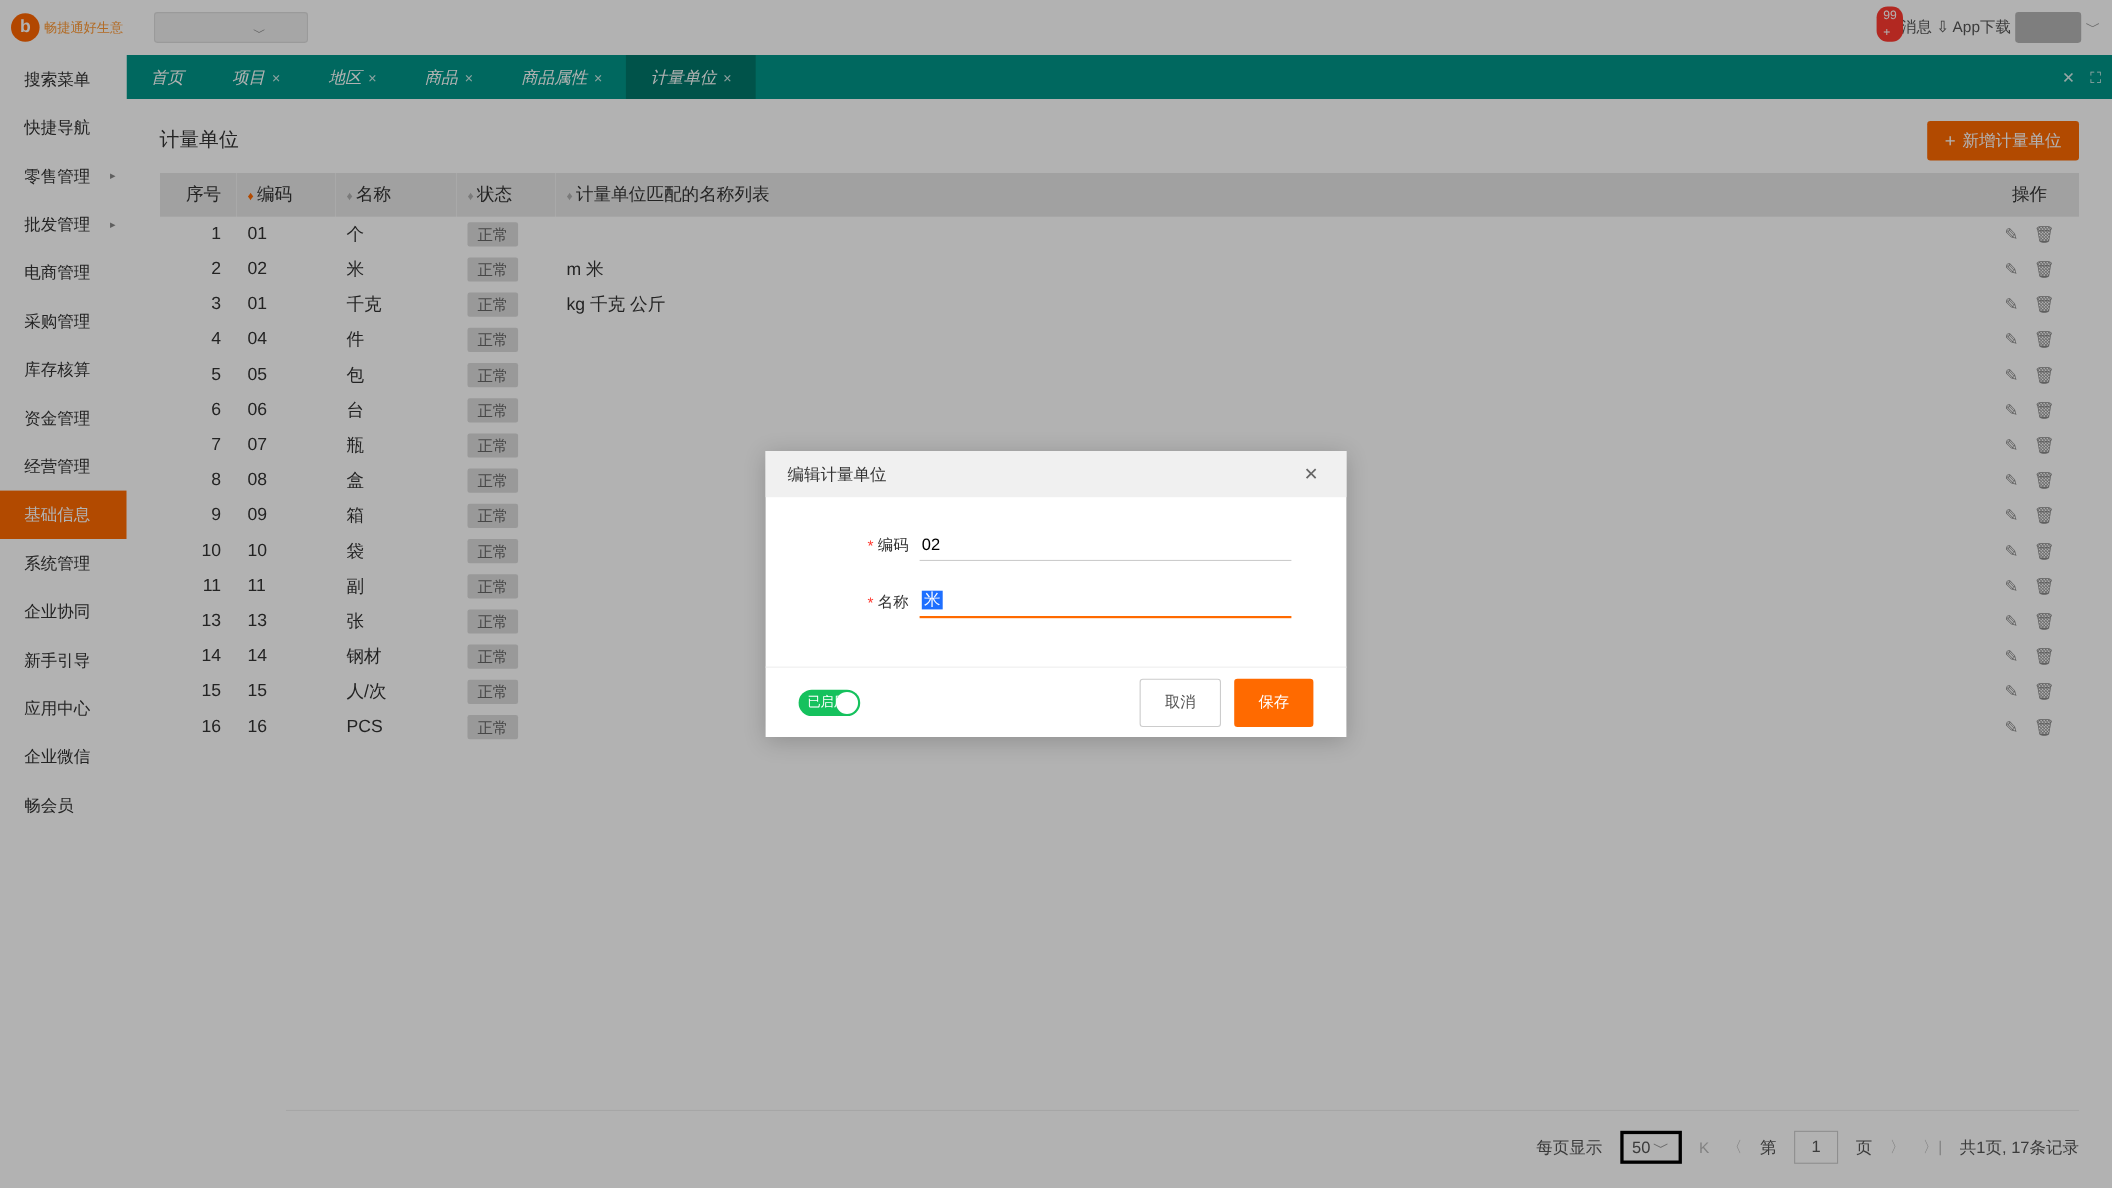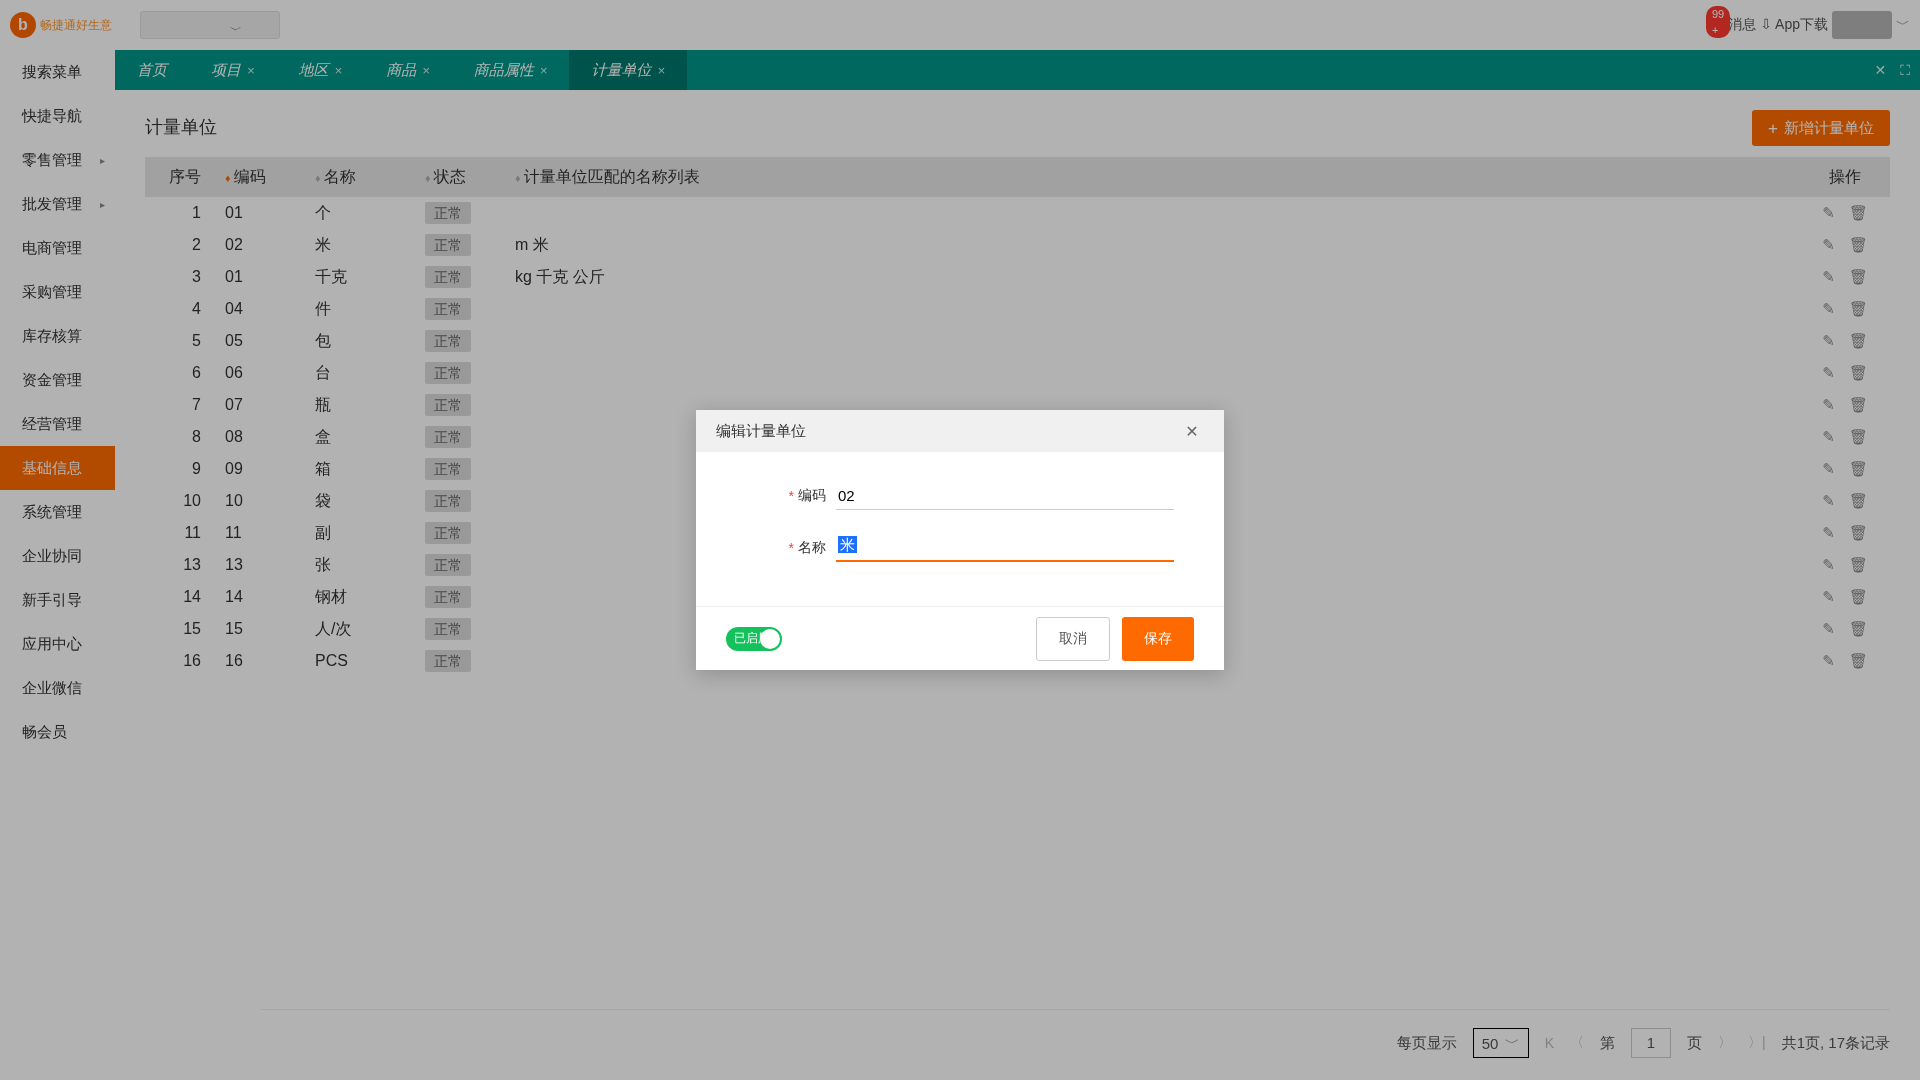--- a/index.html
+++ b/index.html
@@ -54,21 +54,21 @@
 .sort-caret { color:#ff6a00; font-size:11px; margin-right:3px;}
 .gray-caret { color:#b0b0b0; font-size:11px; margin-right:3px;}
 .tbl td { height: 32px; font-size: 16px; padding: 0 10px; border-bottom: 0; color:#333;}
 .tbl td.idx { text-align: right; padding-right: 14px; color:#333;}
 .status-pill { display:inline-block; background:#dcdcdc; color:#666; font-size:14px; padding: 0 9px; line-height:22px; border-radius:2px;}
 .row-ops { display:flex; gap:14px; justify-content:center; color:#888;}
 .row-ops span { cursor:pointer; font-size:15px;}
 
 
 .pager { position:absolute; bottom:22px; right:30px; display:flex; align-items:center; gap:16px; color:#555; font-size:15px;}
-.pager .sel { width:56px; height:30px; border:1px solid #000000; display:flex; align-items:center; justify-content:space-between; padding:0 8px; cursor:pointer;}
+.pager .sel { width:56px; height:30px; border:3px solid #000000; display:flex; align-items:center; justify-content:space-between; padding:0 8px; cursor:pointer;}
 .pager .navbtn { color:#bbb; cursor:pointer; font-size:14px;}
 .pager .pageno { width:40px; height:30px; border:1px solid #ccc; text-align:center; line-height:28px;}
 
 
 .modal { position: absolute; left: 50%; top: 50%; transform: translate(-50%, -50%); width: 528px; background: #fff; z-index: 100; box-shadow: 0 4px 20px rgba(0,0,0,.2); }
 .modal-head { height: 42px; background: #f0f0f0; display: flex; align-items: center; padding: 0 20px; font-size: 15px; color: #333; }
 .modal-close { margin-left: auto; width: 24px; height: 24px; display:flex; align-items:center; justify-content:center; cursor:pointer; color:#666; font-size:16px;}
 .modal-body { padding: 30px 50px 20px 50px; }
 .form-row { display:flex; align-items:center; margin-bottom: 24px; }
 .form-label { width: 90px; text-align: right; padding-right: 10px; font-size: 14px; color:#333; display:flex; justify-content:flex-end; align-items:center; gap:4px;}

